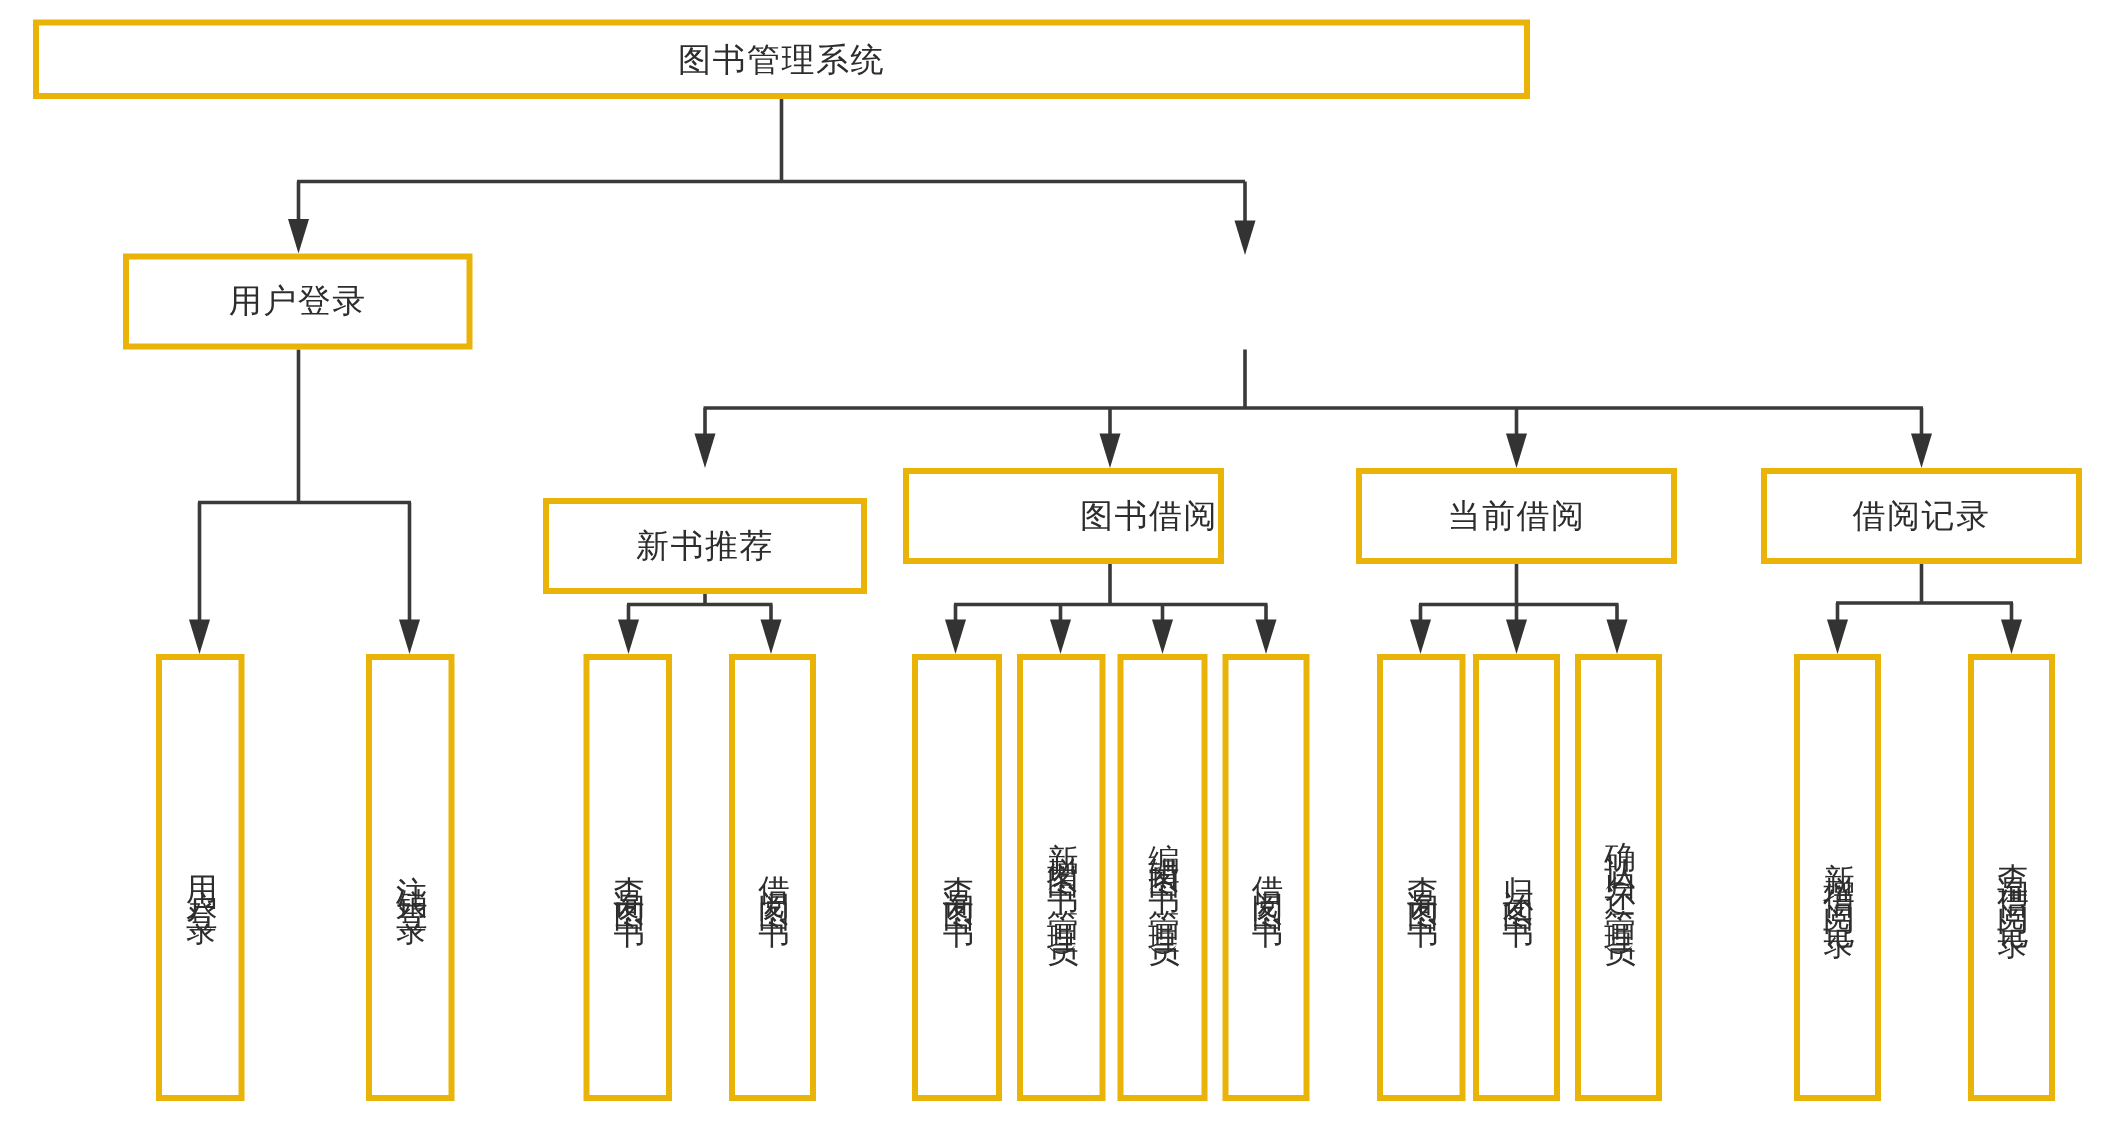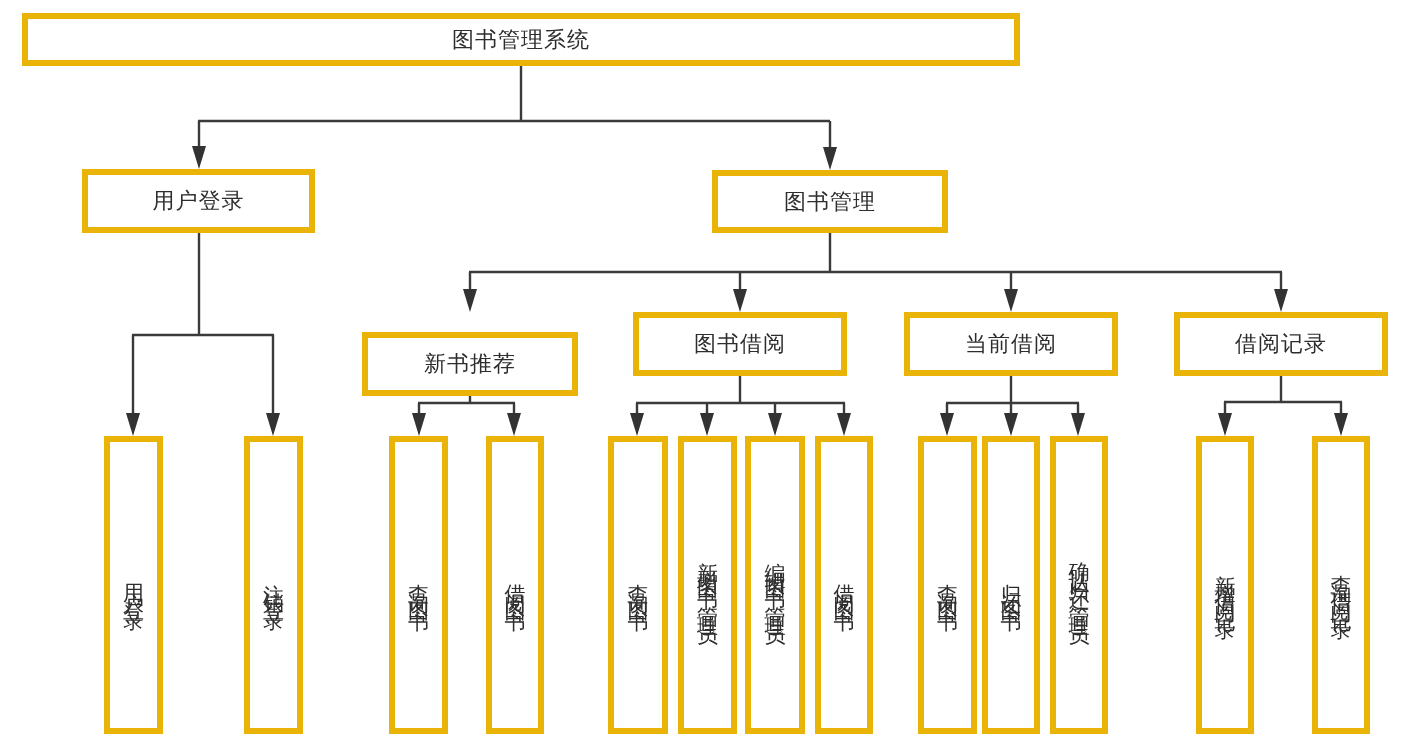--- a/index.html
+++ b/index.html
@@ -12,21 +12,21 @@
     overflow: hidden;
   }
   .connectors {
     position: absolute;
     left: 0; top: 0;
     width: 1405px; height: 747px;
   }
   .box {
     position: absolute;
     box-sizing: border-box;
-    border: 6px solid #eab308;
+    border: 4px solid #eab308;
     background: #ffffff;
     display: flex;
     align-items: center;
     justify-content: center;
     color: #2d2d2d;
   }
   .h-box { font-size: 22px; letter-spacing: 1px; }
   .v-box .lbl {
     writing-mode: vertical-rl;
     text-orientation: mixed;
@@ -110,28 +110,25 @@
     </g>
   </svg>
 
   <div class="box h-box" style="left:22px; top:13px; width:998px; height:53px;">
     <span class="lbl">图书管理系统</span>
   </div>
 
   <div class="box h-box" style="left:82px; top:169px; width:233px; height:64px;">
     <span class="lbl">用户登录</span>
   </div>
-  <div class="box h-box" style="left:712px; top:170px; width:236px; height:63px;">
-    <span class="lbl">图书管理</span>
-  </div>
 
   <div class="box h-box" style="left:362px; top:312px; width:216px; height:64px;margin-top:20px;">
     <span class="lbl">新书推荐</span>
   </div>
-  <div class="box h-box" style="left:633px; top:312px; width:214px; height:64px;">
+  <div class="box h-box" style="left:602px; top:312px; width:214px; height:64px;justify-content:flex-end;">
     <span class="lbl">图书借阅</span>
   </div>
   <div class="box h-box" style="left:904px; top:312px; width:214px; height:64px;">
     <span class="lbl">当前借阅</span>
   </div>
   <div class="box h-box" style="left:1174px; top:312px; width:214px; height:64px;">
     <span class="lbl">借阅记录</span>
   </div>
 
   <div class="box v-box" style="left:104px; top:436px; width:59px; height:298px;">

